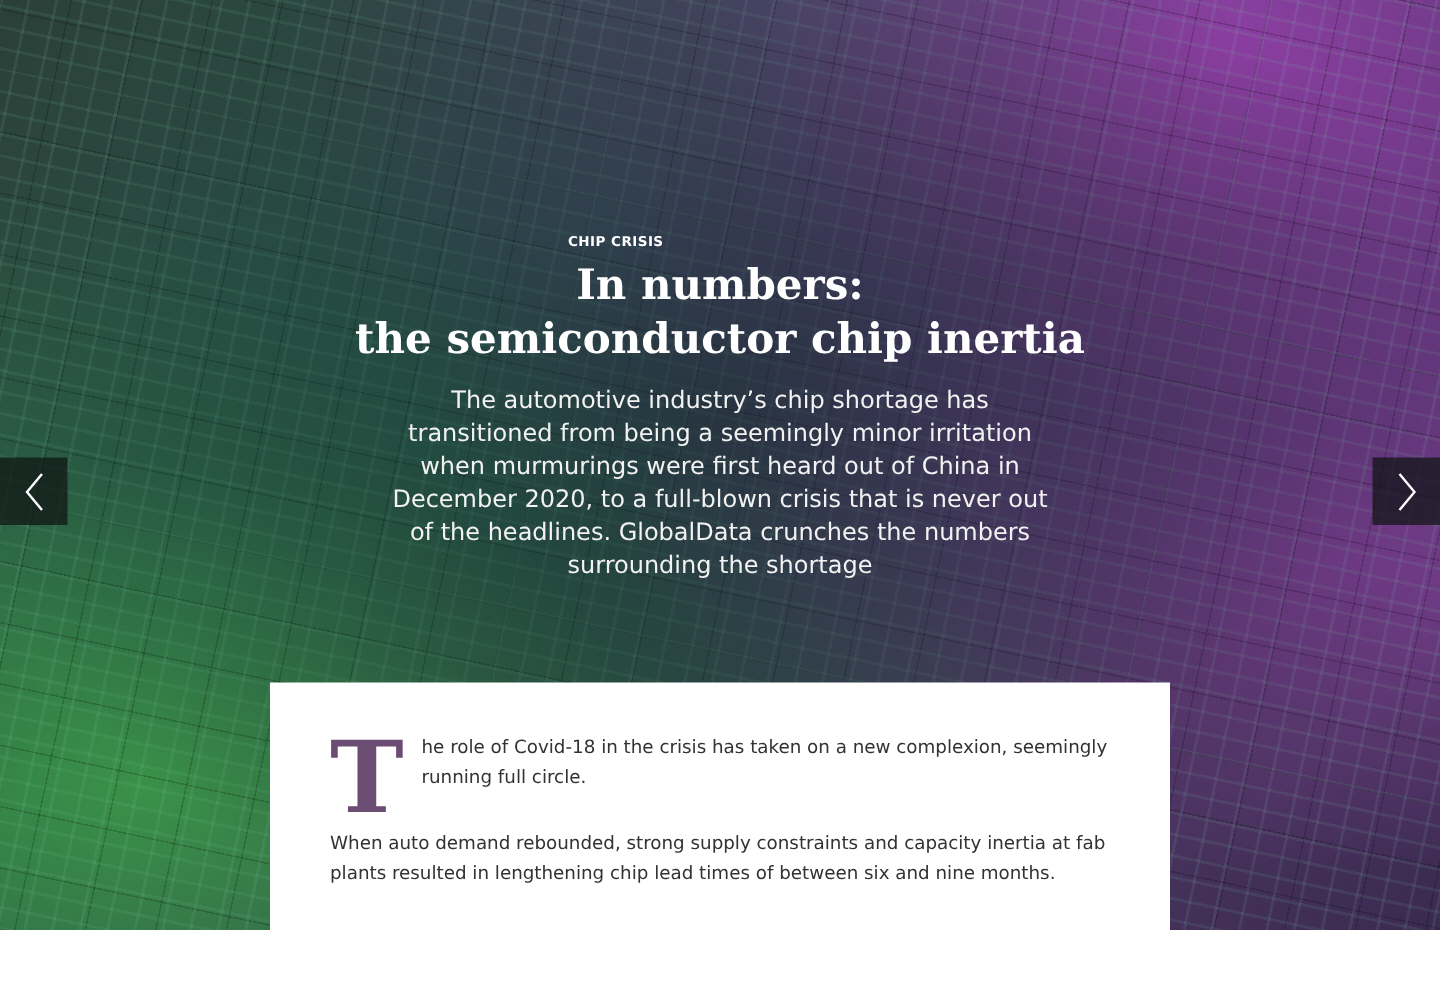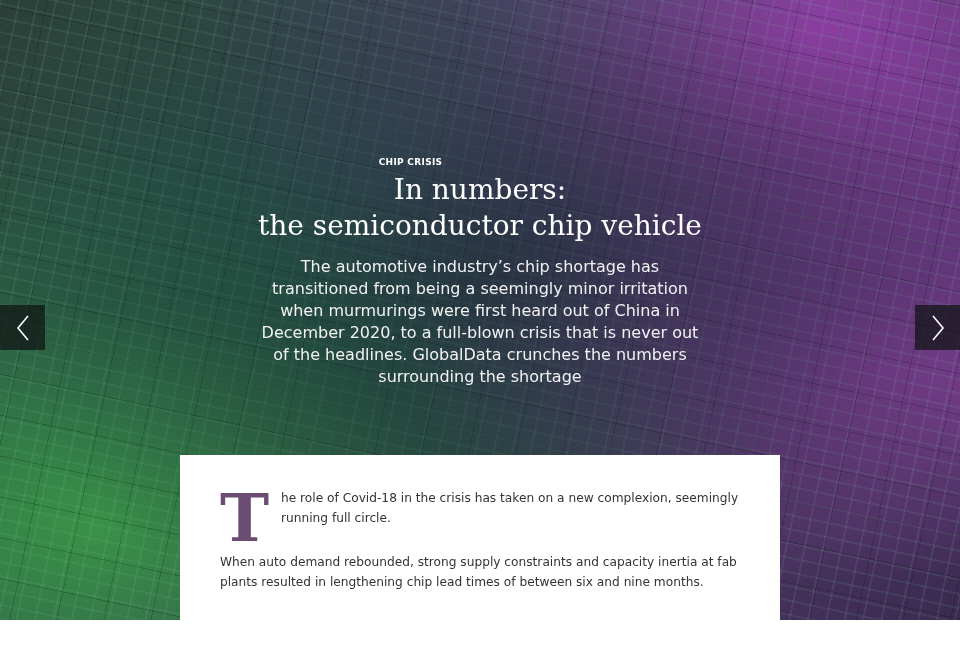--- a/index.html
+++ b/index.html
@@ -28,21 +28,21 @@
     background: radial-gradient(ellipse at 50% 45%, rgba(20,25,35,0.55) 0%, rgba(20,25,35,0.25) 45%, transparent 75%);
   }
 
   .hero-text { position: absolute; left: 0; top: 0; width: 960px; text-align: center; color: #ffffff; }
   .kicker {
     position: absolute; top: 157px; left: 0; width: 784px;
     font-family: "DejaVu Sans", sans-serif; font-size: 9px; font-weight: bold; letter-spacing: 0.3px; padding-left: 37px;
   }
   .title {
     position: absolute; top: 172px; left: 0; width: 960px;
-    font-family: "DejaVu Serif", "Liberation Serif", serif; font-weight: normal;
+    font-family: "DejaVu Serif", "Liberation Serif", serif; font-weight: bold;
     font-size: 28px; line-height: 36px;
   }
   .subtitle {
     position: absolute; top: 256px; left: 255px; width: 450px;
     font-family: "DejaVu Sans", sans-serif; font-size: 16px; line-height: 22px; color: #f2f2f2;
   }
 
   .nav-btn {
     position: absolute; top: 305px; width: 45px; height: 45px;
     background: rgba(15,20,20,0.72); display: flex; align-items: center; justify-content: center; cursor: pointer;
@@ -67,21 +67,21 @@
 <body>
 
 <div class="hero">
   <div class="hero-grid"></div>
   <div class="hero-shade"></div>
 
   <div class="hero-text">
     <div class="kicker">CHIP CRISIS</div>
     <h1 class="title">
       <span>In numbers:</span><br>
-      <span>the semiconductor chip vehicle</span>
+      <span>the semiconductor chip inertia</span>
     </h1>
     <p class="subtitle">The automotive industry’s chip shortage has transitioned from being a seemingly minor irritation when murmurings were first heard out of China in December 2020, to a full-blown crisis that is never out of the headlines. GlobalData crunches the numbers surrounding the shortage</p>
   </div>
 
   <div class="nav-btn nav-prev">
     <svg width="14" height="26" viewBox="0 0 14 26">
       <polyline points="12,1 2,13 12,25" fill="none" stroke="#ffffff" stroke-width="1.6"></polyline>
     </svg>
   </div>
   <div class="nav-btn nav-next">

